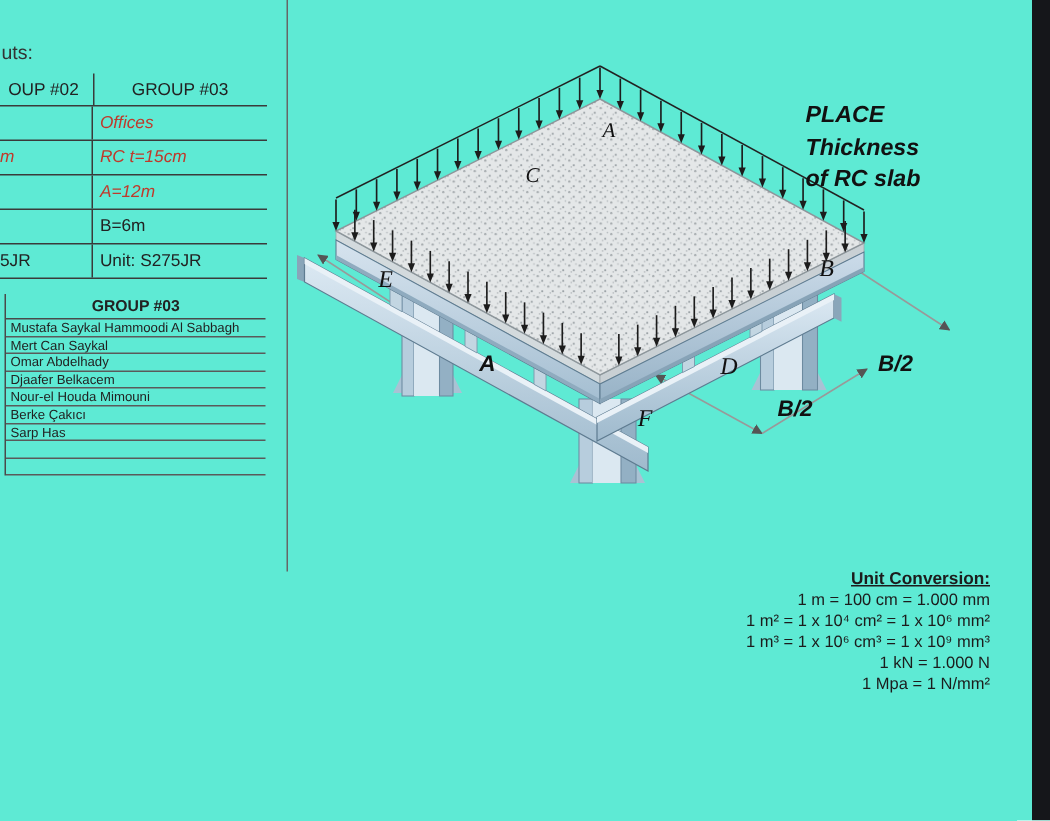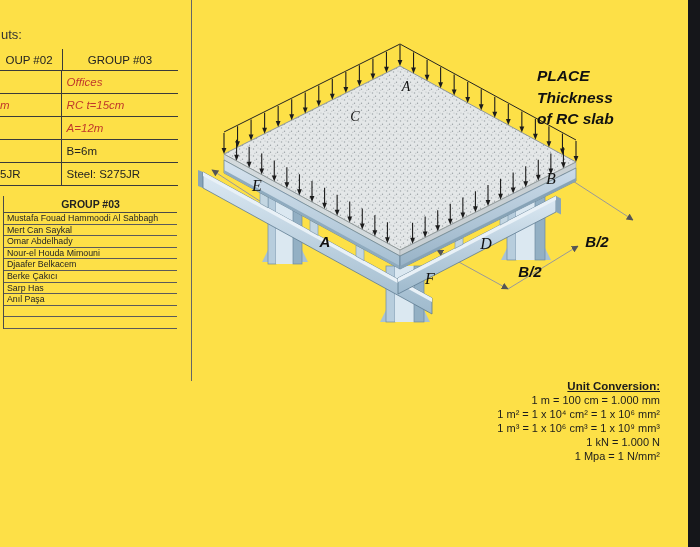--- a/index.html
+++ b/index.html
@@ -1,16 +1,16 @@
 <!DOCTYPE html>
 <html><head>
 <meta charset="utf-8">
 <style>
   html,body{margin:0;padding:0;background:#fff;}
-  .page{position:relative;width:700px;height:547px;background:#fde047;overflow:hidden;
+  .page{position:relative;width:700px;height:547px;background:#5eead4;overflow:hidden;
         font-family:"Liberation Sans","DejaVu Sans",sans-serif;color:#222;}
   .intro{position:absolute;left:1px;top:27px;font-size:13px;color:#333;}
 
   
   .ttable{position:absolute;left:0;top:49px;width:178px;font-size:11.5px;}
   .trow{display:flex;border-bottom:1px solid #3a3a3a;}
   .trow .c1{width:63px;border-right:1px solid #3a3a3a;box-sizing:border-box;
             display:flex;align-items:center;height:22px;overflow:hidden;}
   .trow .c2{width:114px;display:flex;align-items:center;height:22px;padding-left:5px;}
   .trow.thead .c1{justify-content:center;height:21px;}
@@ -68,34 +68,33 @@
     <div class="trow">
       <div class="c1"></div>
       <div class="c2 red">A=12m</div>
     </div>
     <div class="trow">
       <div class="c1"></div>
       <div class="c2">B=6m</div>
     </div>
     <div class="trow">
       <div class="c1">5JR</div>
-      <div class="c2">Steel: S275JR</div>
+      <div class="c2">Unit: S275JR</div>
     </div>
   </div>
 
   <div class="mtable">
     <div class="mhead">GROUP #03</div>
-    <div class="mrow">Mustafa Fouad Hammoodi Al Sabbagh</div>
+    <div class="mrow">Mustafa Saykal Hammoodi Al Sabbagh</div>
     <div class="mrow">Mert Can Saykal</div>
     <div class="mrow">Omar Abdelhady</div>
+    <div class="mrow">Djaafer Belkacem</div>
     <div class="mrow">Nour-el Houda Mimouni</div>
-    <div class="mrow">Djaafer Belkacem</div>
     <div class="mrow">Berke Çakıcı</div>
     <div class="mrow">Sarp Has</div>
-    <div class="mrow">Anıl Paşa</div>
     <div class="mrow"></div>
     <div class="mrow"></div>
   </div>
 
   <div class="vdivider"></div>
 
   <svg id="diag" class="diagram" viewBox="0 0 700 547">
     <defs>
       <pattern id="stip" width="7" height="7" patternUnits="userSpaceOnUse">
         <rect width="7" height="7" fill="#e4e7e8"></rect>

